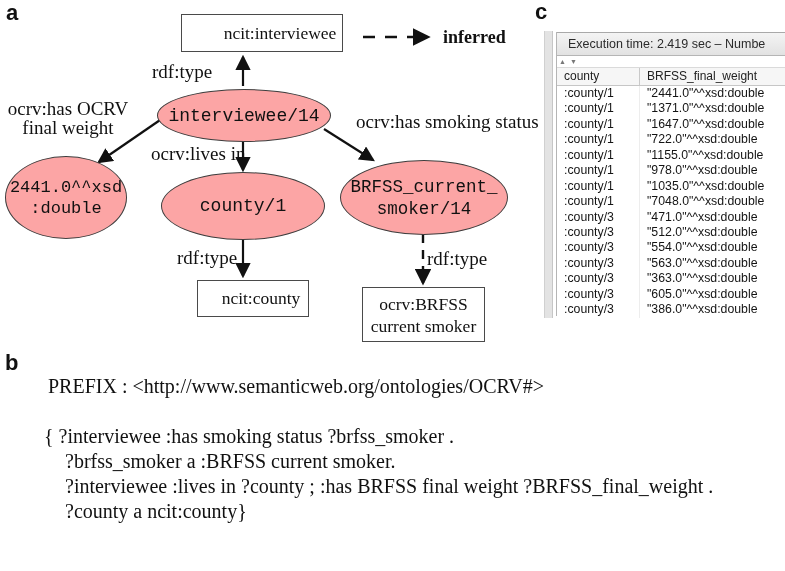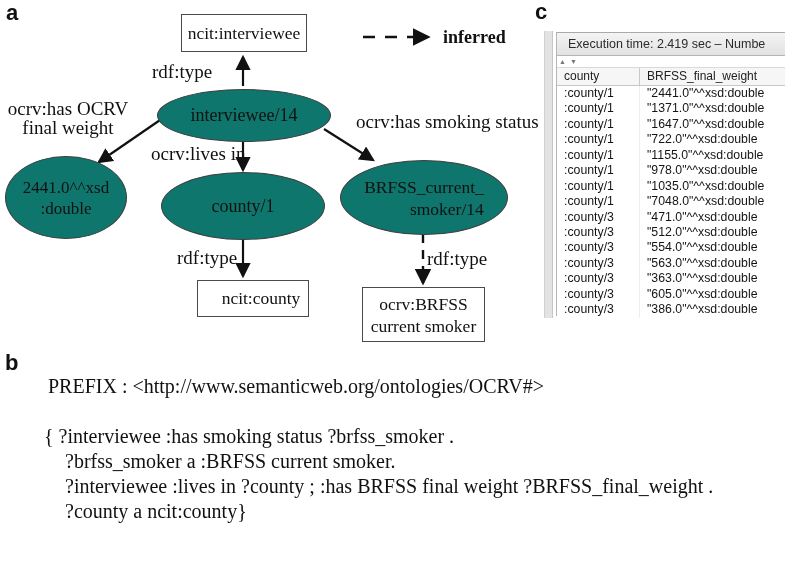--- a/index.html
+++ b/index.html
@@ -17,24 +17,24 @@
     font-weight:bold;
     font-size:22px;
     color:#111;
     line-height:1;
   }
   
   #edges{position:absolute;left:0;top:0;z-index:1;}
   .ellipse-node{
     position:absolute;z-index:2;
     border:1.5px solid #3e3e3e;border-radius:50%;
-    background:#0f766e;
+    background:#fca5a5;
     display:flex;align-items:center;justify-content:center;
     text-align:center;
-    font-family:Liberation Serif, serif;color:#111;
+    font-family:Liberation Mono, monospace;color:#111;
     white-space:pre-line;
   }
   .rect-node{
     position:absolute;z-index:2;
     border:1.5px solid #4a4a4a;
     background:#fff;
     display:flex;align-items:center;justify-content:center;
     text-align:center;
     font-family:"Liberation Serif",serif;color:#111;
     white-space:pre-line;
@@ -116,32 +116,32 @@
   <line x1="163" y1="118" x2="99" y2="162" stroke="#111" stroke-width="2.2" marker-end="url(#arr)"></line>
   <line x1="243" y1="141" x2="243" y2="170" stroke="#111" stroke-width="2.2" marker-end="url(#arr)"></line>
   <line x1="243" y1="239" x2="243" y2="276" stroke="#111" stroke-width="2.2" marker-end="url(#arr)"></line>
   <line x1="324" y1="129" x2="373" y2="160" stroke="#111" stroke-width="2.2" marker-end="url(#arr)"></line>
   <line x1="423" y1="234" x2="423" y2="283" stroke="#111" stroke-width="2.4" stroke-dasharray="9 7" marker-end="url(#arr)"></line>
   <line x1="363" y1="37" x2="428" y2="37" stroke="#111" stroke-width="2.6" stroke-dasharray="12 10" marker-end="url(#arr)"></line>
 </svg>
 
 <div id="legend-inferred-label">inferred</div>
 
-<div class="rect-node" style="left:181px;top:14px;width:124px;height:36px;font-size:17.5px;">ncit:interviewee</div>
+<div class="rect-node" style="left:181px;top:14px;width:124px;height:36px;font-size:17.5px;padding-left:36px;">ncit:interviewee</div>
 
 <div class="ellipse-node" style="left:157px;top:89px;width:172px;height:51px;font-size:18px;">interviewee/14</div>
 
 <div class="ellipse-node" style="left:5px;top:156px;width:120px;height:81px;font-size:17px;line-height:21px;">2441.0^^xsd
 :double</div>
 
 <div class="ellipse-node" style="left:161px;top:172px;width:162px;height:66px;font-size:18px;">county/1</div>
 
 <div class="rect-node" style="left:197px;top:280px;width:94px;height:35px;font-size:17.5px;padding-left:16px;">ncit:county</div>
 
-<div class="ellipse-node" style="left:340px;top:160px;width:166px;height:73px;font-size:17.5px;line-height:22px;text-align:right;">BRFSS_current_
+<div class="ellipse-node" style="left:340px;top:160px;width:166px;height:73px;font-size:17.5px;line-height:22px;">BRFSS_current_
 smoker/14</div>
 
 <div class="rect-node" style="left:362px;top:287px;width:121px;height:53px;font-size:17.5px;line-height:22px;">ocrv:BRFSS
 current smoker</div>
 
 <div class="edge-label" style="left:152px;top:62px;">rdf:type</div>
 <div class="edge-label multiline" style="left:6px;top:99px;width:124px;">ocrv:has OCRV
 final weight</div>
 <div class="edge-label" style="left:151px;top:144px;">ocrv:lives in</div>
 <div class="edge-label" style="left:356px;top:112px;">ocrv:has smoking status</div>

